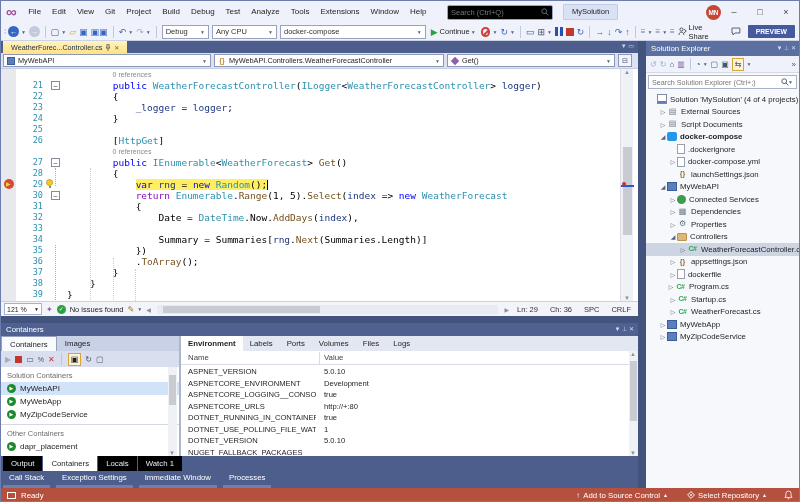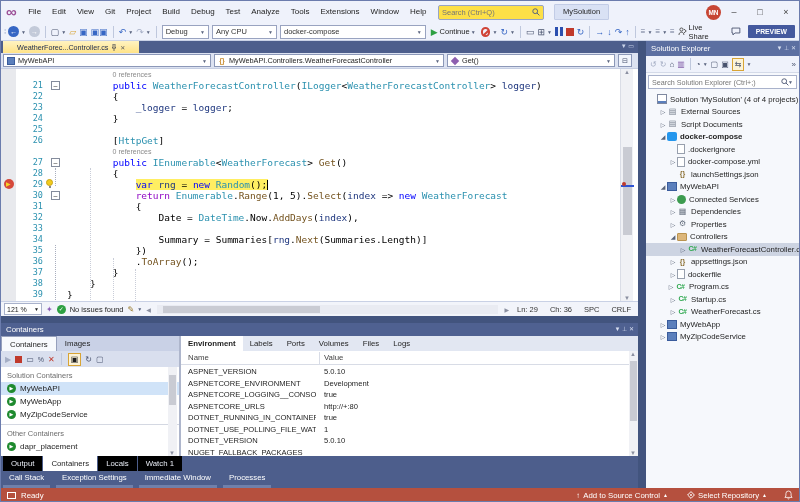--- a/index.html
+++ b/index.html
@@ -6,22 +6,22 @@
   #root{position:relative;width:800px;height:502px;overflow:hidden;background:#EFF2FB;
         font-family:"Liberation Sans",sans-serif;color:#1E1E1E;box-sizing:border-box;
         border:1px solid #6B7CAD;}
   *{box-sizing:border-box;}
   .abs{position:absolute;}
 
   
   #titlebar{left:0;top:0;width:798px;height:22px;background:#EFF2FB;display:flex;align-items:center;}
   #vslogo{font-size:15px;font-weight:bold;color:#9B4F96;margin:0 6px 0 5px;line-height:22px;}
   .menu-item{font-size:8px;padding:0 5.5px;line-height:22px;cursor:default;}
-  #qsearch{width:106px;height:15px;border:1px solid #97A4C6;background:#fde047;border-radius:2px;
-           margin-left:6px;display:flex;align-items:center;padding:0 3px;}
+  #qsearch{width:106px;height:15px;border:1px solid #97A4C6;background:#000000;border-radius:2px;
+           margin-left:15px;display:flex;align-items:center;padding:0 3px;}
   #qsearch span{font-size:7.5px;color:#767676;flex:1;white-space:nowrap;overflow:hidden;}
   #sol-badge{margin-left:10px;height:16px;background:#D9E1F4;border:1px solid #C2CCE6;
              font-size:7.5px;line-height:14px;padding:0 8px;border-radius:1px;}
   #avatar{margin-left:auto;width:15px;height:15px;border-radius:50%;background:#C74634;color:#fff;
           font-size:6.5px;font-weight:bold;text-align:center;line-height:15px;}
   .winbtn{width:26px;text-align:center;font-size:9px;color:#444;line-height:22px;}
 
   
   #toolbar{left:0;top:22px;width:798px;height:18px;display:flex;align-items:center;gap:3px;
            padding-left:3px;background:#EFF2FB;border-bottom:1px solid #CAD2E6;}
@@ -44,21 +44,21 @@
   #btn-continue{display:flex;align-items:center;gap:2px;font-size:7.5px;padding:0 2px;}
   #btn-continue .play{color:#2DA042;font-size:9px;}
   #preview-btn{margin-right:4px;background:#44599E;color:#fff;font-size:6.8px;font-weight:bold;
                padding:3px 8px;border-radius:1px;}
   #live-share{display:flex;align-items:center;gap:2px;font-size:7.5px;color:#1E1E1E;justify-content:flex-end;}
   .mem-ico{font-size:8px;color:#6C7693;}
 
   
   #tabrow{left:0;top:40px;width:637px;height:12px;background:#4D5E8C;}
   #doc-tab{position:absolute;left:2px;top:0;height:12px;background:linear-gradient(#FFF3C2,#FFE388);
-           display:flex;align-items:center;padding:0 14px;gap:3px;justify-content:space-between;}
+           display:flex;align-items:center;padding:0 8px;gap:3px;justify-content:space-between;}
   #doc-tab .t{font-size:7.2px;color:#1B2A4E;white-space:nowrap;}
   #doc-tab .ic{font-size:6px;color:#5B5B5B;}
   #tabrow-right{position:absolute;right:4px;top:1px;font-size:6px;color:#C9D2E8;}
 
   #navbar{left:0;top:52px;width:637px;height:16px;background:#DCE2F1;display:flex;align-items:center;
           gap:3px;padding:0 2px;border-bottom:1px solid #C6CEE2;}
   .navcombo{height:13px;background:#fff;border:1px solid #8C98B8;display:flex;align-items:center;
             font-size:7.3px;padding:0 3px;gap:3px;}
   .navcombo .cv{flex:1;white-space:nowrap;overflow:hidden;}
   .navcombo .dd{font-size:5px;color:#5A647F;}

